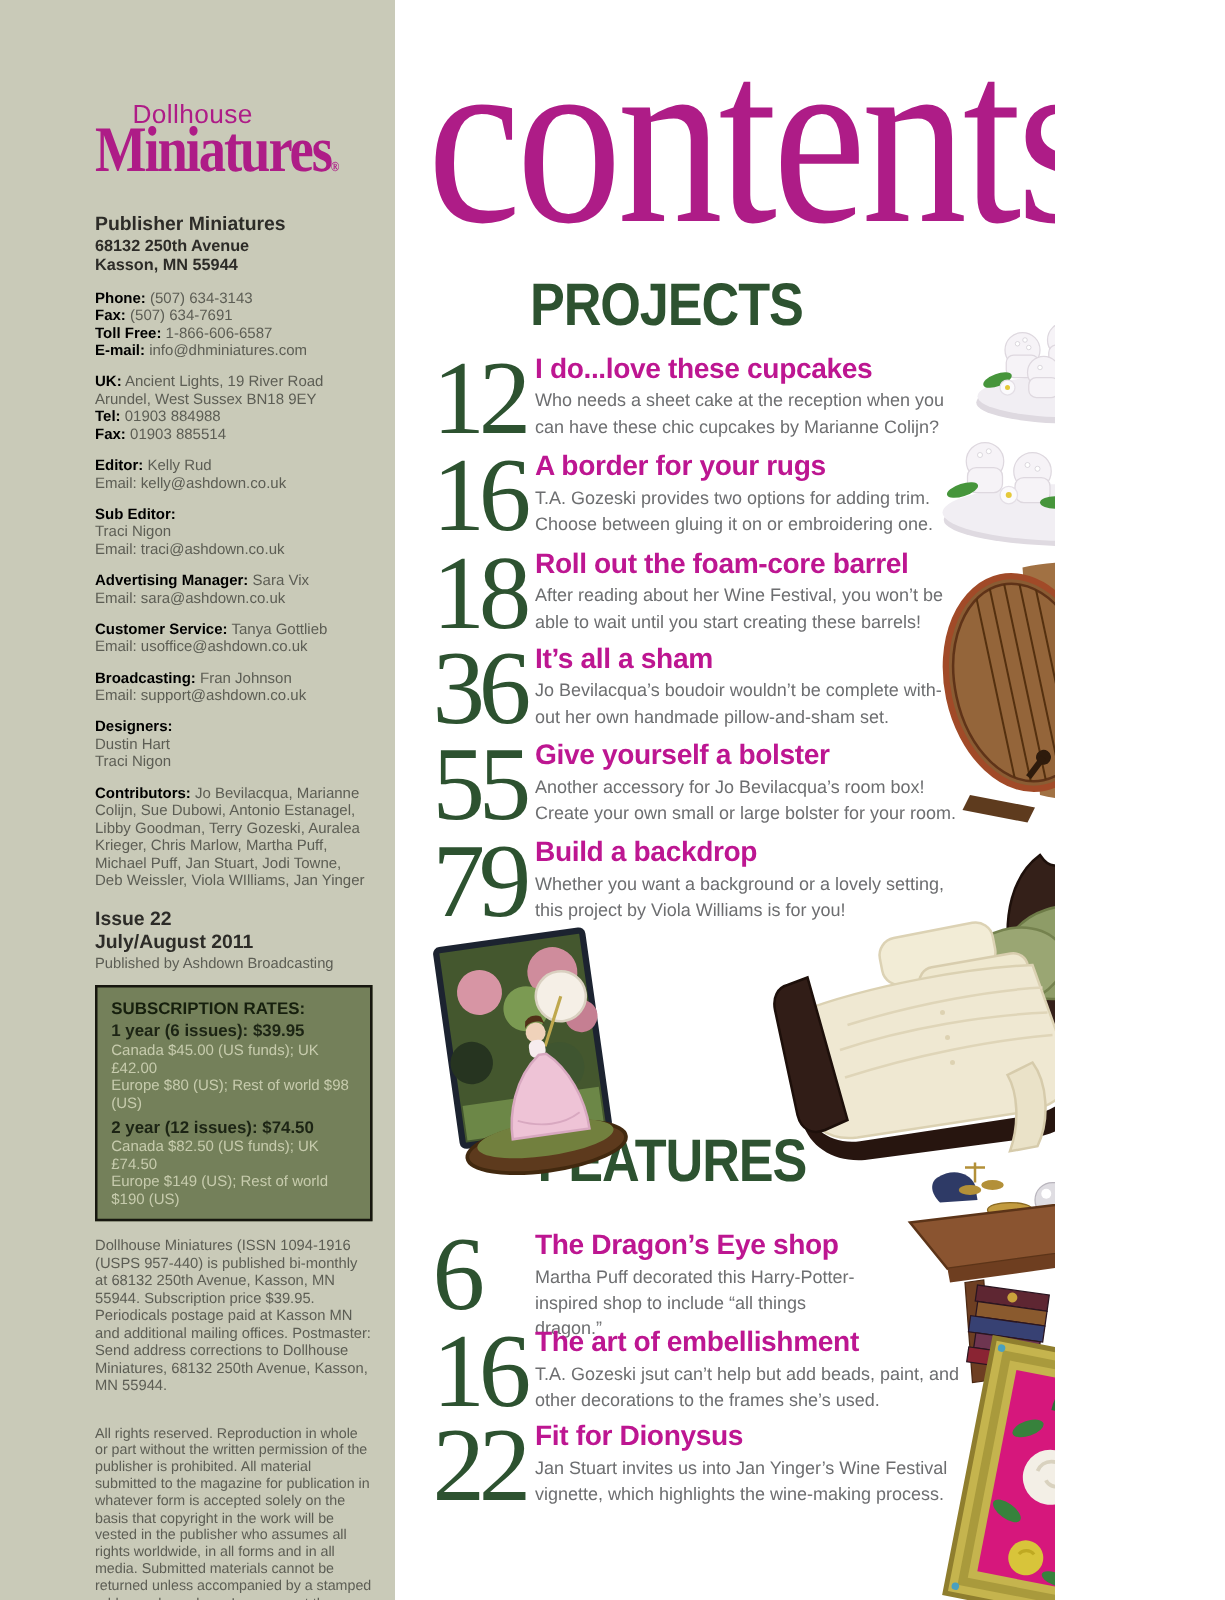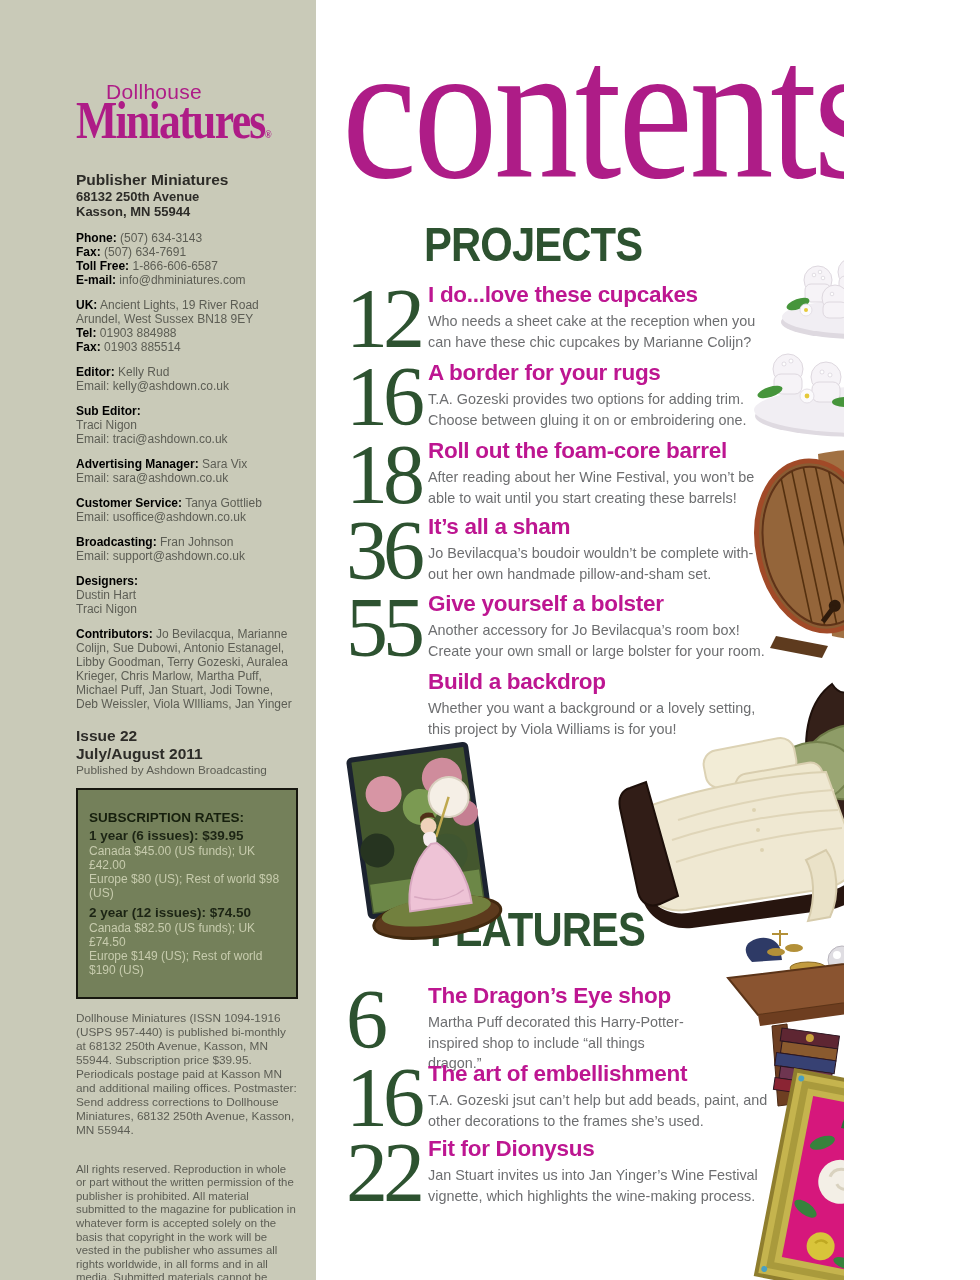--- a/index.html
+++ b/index.html
@@ -10,21 +10,21 @@
            background:var(--sidebar-bg,#c9cab8);padding:80px 18px 0 76px;color:#5c5d54;}
   .sidebar .b{font-weight:bold;color:#000000;}
   .blk{margin:0 0 11px 0;font-size:12px;line-height:14px;}
   .logo{margin:0 0 22px 0;color:var(--magenta,#ae1c87);}
   .logo-top{display:block;margin:0 0 -10px 30px;font-size:21px;font-weight:500;letter-spacing:.3px;}
   .logo-main{font-family:"Liberation Serif",serif;font-weight:bold;font-size:52px;letter-spacing:-2px;
              display:inline-block;transform:scaleX(.84);transform-origin:left bottom;line-height:1.05;}
   .logo-reg{font-size:11px;}
   .addr-name{font-size:15.5px;font-weight:bold;color:#2d2c28;line-height:18px;}
   .addr-line{font-size:13px;font-weight:bold;color:#2d2c28;line-height:15.5px;}
-  .sub-box{background:var(--box-bg,#74805a);border:2px solid #17170f;padding:20px 11px;
+  .sub-box{background:var(--box-bg,#74805a);border:2px solid #17170f;padding:9px 11px;
            margin:2px 0 12px 0;color:var(--box-light,#c7cbad);font-size:12px;line-height:14px;}
   .sub-box .h{font-weight:bold;color:#161f0d;font-size:13.5px;line-height:16px;}
   .sub-box .bl{font-weight:bold;color:#1c2414;font-size:13.5px;line-height:16px;margin-top:5px;}
   .legal{font-size:11.8px;line-height:14px;}
   .rights{margin-top:26px;font-size:11.4px;line-height:13.6px;}
   
   .contents-title{position:absolute;left:342px;top:12px;margin:0;font-family:"Liberation Serif",serif;
       font-weight:normal;font-size:198px;line-height:1;color:var(--magenta,#ae1c87);
       letter-spacing:-4px;transform:scaleX(.85);transform-origin:left top;white-space:nowrap;}
   .section-h{position:absolute;margin:0;font-weight:bold;font-size:48px;line-height:1;
@@ -167,20 +167,21 @@
       </div>
   </div>
   <div class="entry wide" style="top:591px;">
     <div class="num">55</div>
     <div class="etext">
         <div class="etitle">Give yourself a bolster</div>
       <div class="edesc">Another accessory for Jo Bevilacqua’s room box! Create your own small or large bolster for your room.</div>
       </div>
   </div>
   <div class="entry wide" style="top:669px;">
+    <div class="num">79</div>
     <div class="etext">
         <div class="etitle">Build a backdrop</div>
       <div class="edesc">Whether you want a background or a lovely setting, this project by Viola Williams is for you!</div>
       </div>
   </div>
 
   <h2 class="section-h" id="features-h" style="left:430px;top:906px;">FEATURES</h2>
 
   <div class="entry narrow" style="top:983px;">
     <div class="num">6</div>

